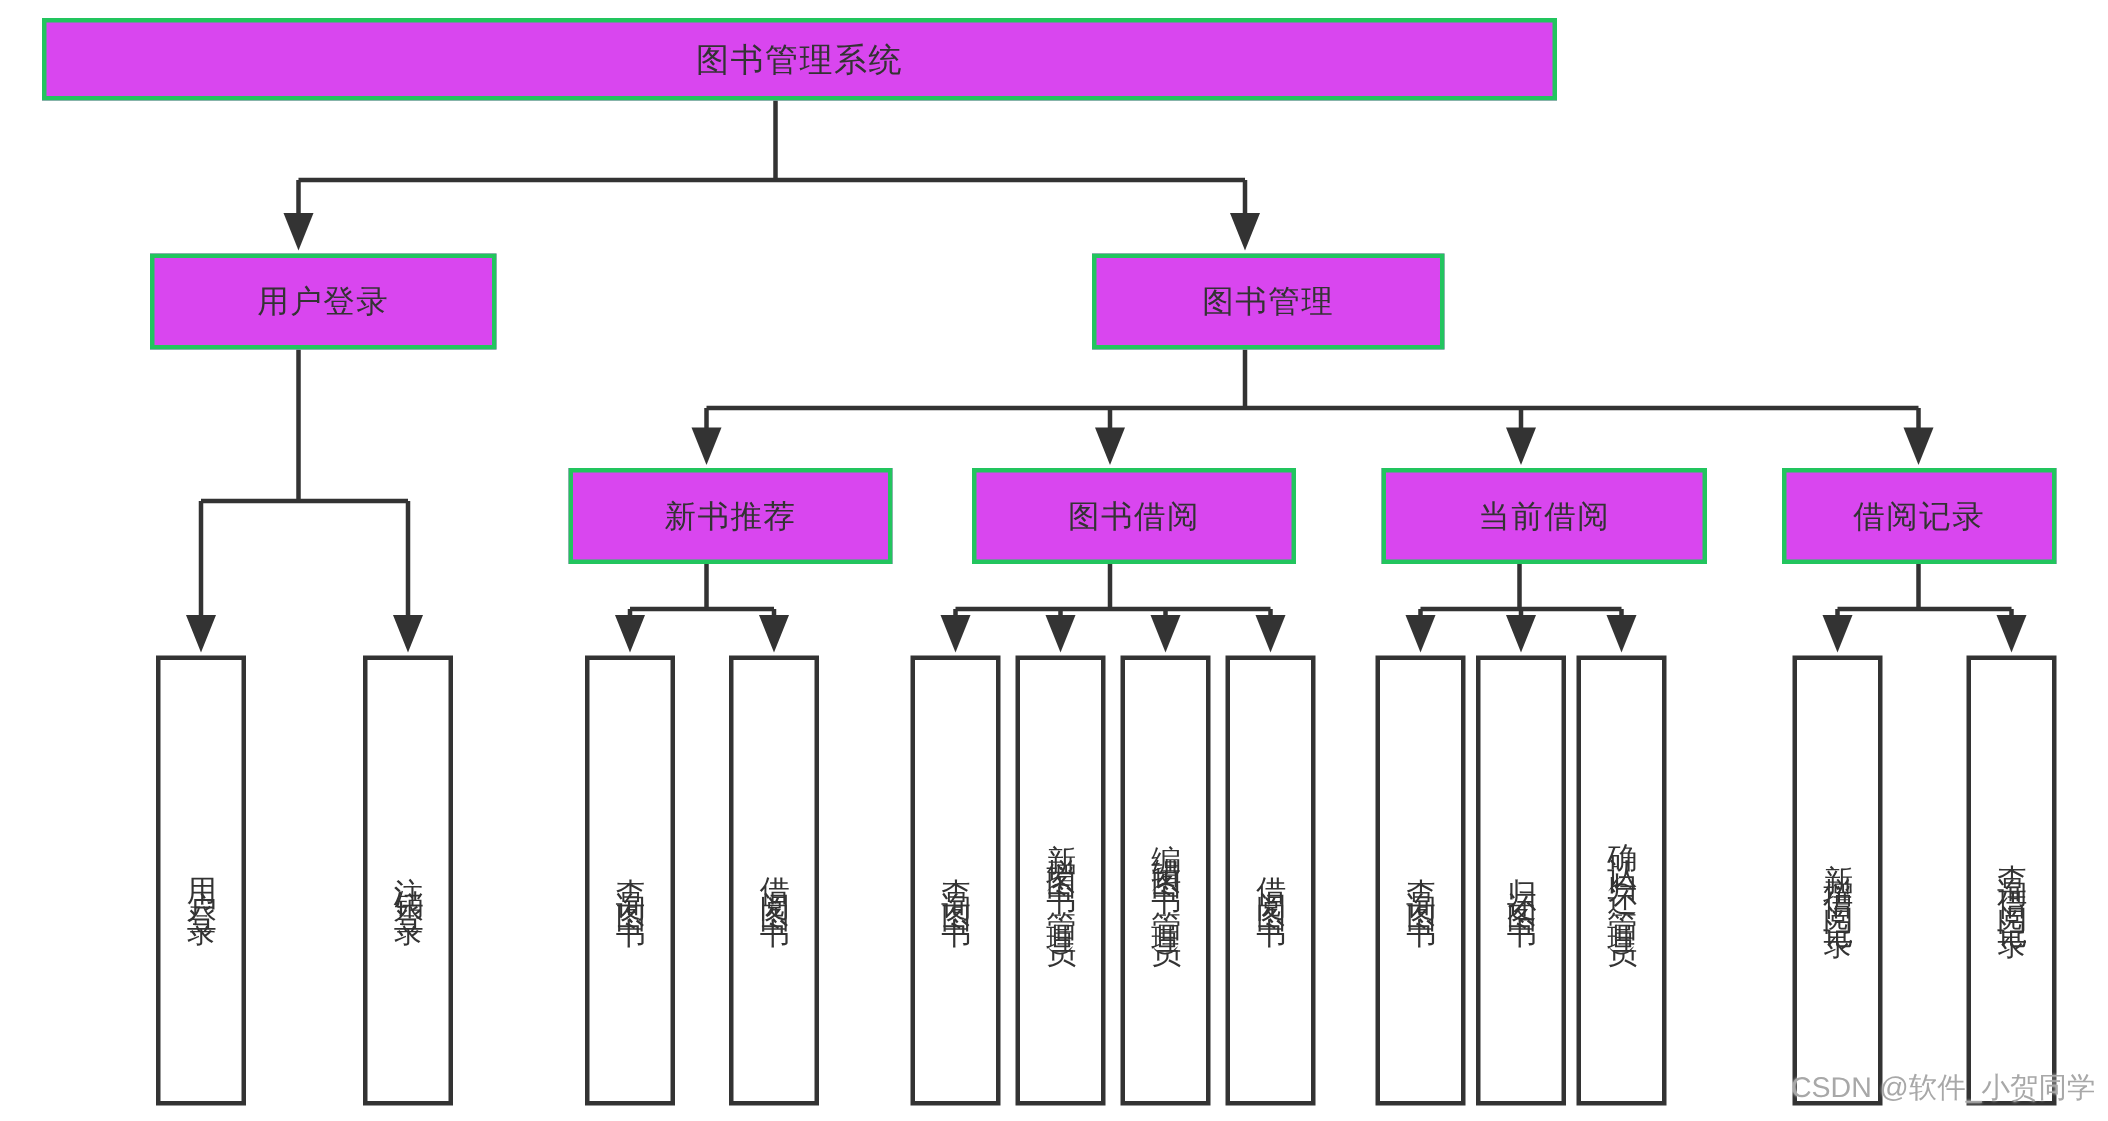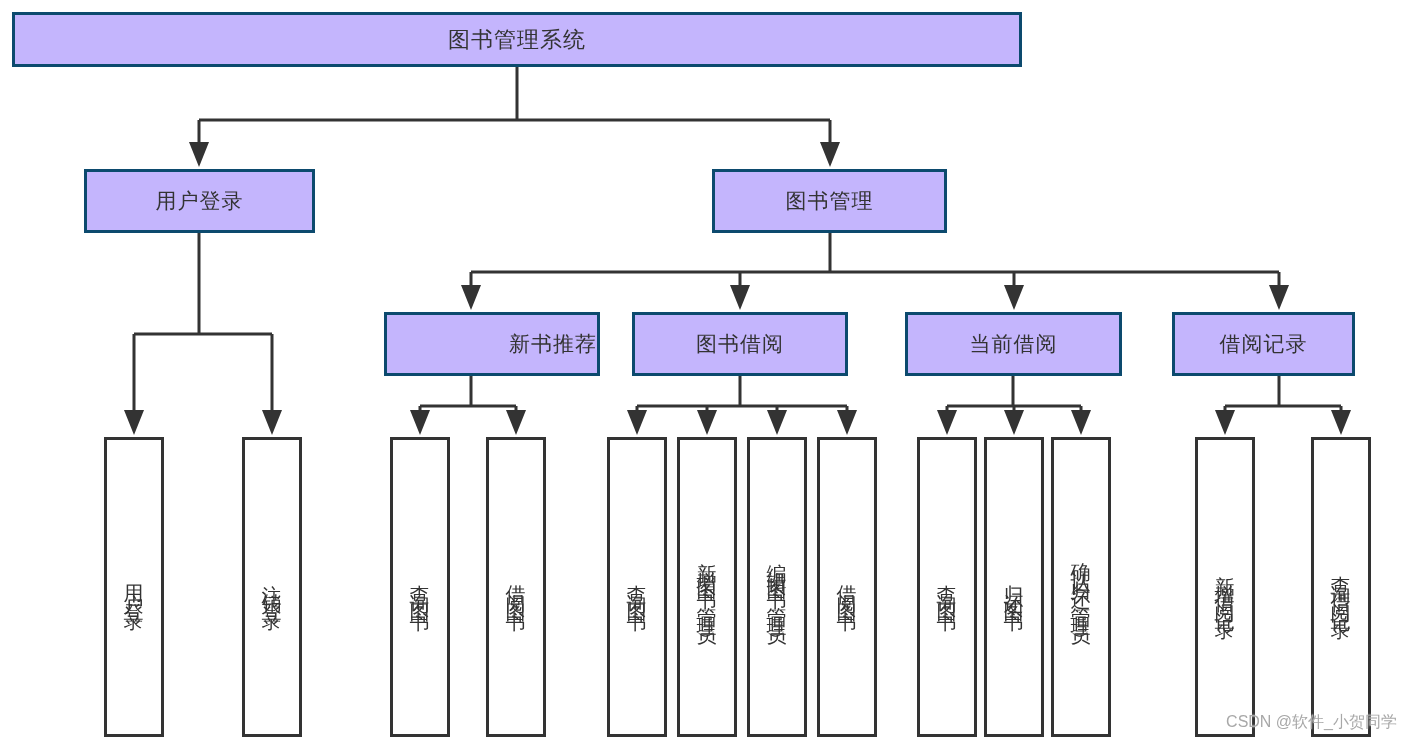--- a/index.html
+++ b/index.html
@@ -17,27 +17,28 @@
   }
   #connectors {
     position: absolute;
     left: 0; top: 0;
     width: 1405px; height: 747px;
     z-index: 0;
   }
   .node {
     position: absolute;
     box-sizing: border-box;
-    border: 3px solid #0c4a6e;
-    background: #c4b5fd;
+    border: 3px solid #22c55e;
+    background: #d946ef;
     display: flex;
     align-items: center;
     justify-content: center;
     color: #333333;
     z-index: 1;
+    margin-left: 16px;
   }
   .node .lbl {
     font-size: 21px;
     letter-spacing: 1px;
     white-space: nowrap;
   }
   .root-node .lbl {
     font-size: 22px;
   }
   .leaf {
@@ -59,21 +60,21 @@
     text-orientation: mixed;
     font-size: 20px;
     letter-spacing: 9px;
     line-height: 1;
     white-space: nowrap;
   }
   #watermark {
     position: absolute;
     right: 8px;
     top: 712px;
-    font-size: 16px;
+    font-size: 19px;
     color: #a8a8a8;
     z-index: 3;
     text-shadow: 0 0 2px #ffffff;
     white-space: nowrap;
   }
 </style>
 </head>
 <body>
 
 <div id="canvas">
@@ -125,21 +126,21 @@
     <span class="lbl">图书管理系统</span>
   </div>
 
   <div class="node" style="left:84px; top:169px; width:231px; height:64px;">
     <span class="lbl">用户登录</span>
   </div>
   <div class="node" style="left:712px; top:169px; width:235px; height:64px;font-family:Liberation Mono, monospace;">
     <span class="lbl">图书管理</span>
   </div>
 
-  <div class="node" style="left:384px; top:312px; width:216px; height:64px;justify-content:flex-end;">
+  <div class="node" style="left:363px; top:312px; width:216px; height:64px;">
     <span class="lbl">新书推荐</span>
   </div>
   <div class="node" style="left:632px; top:312px; width:216px; height:64px;text-align:right;">
     <span class="lbl">图书借阅</span>
   </div>
   <div class="node" style="left:905px; top:312px; width:217px; height:64px;">
     <span class="lbl">当前借阅</span>
   </div>
   <div class="node" style="left:1172px; top:312px; width:183px; height:64px;">
     <span class="lbl">借阅记录</span>

